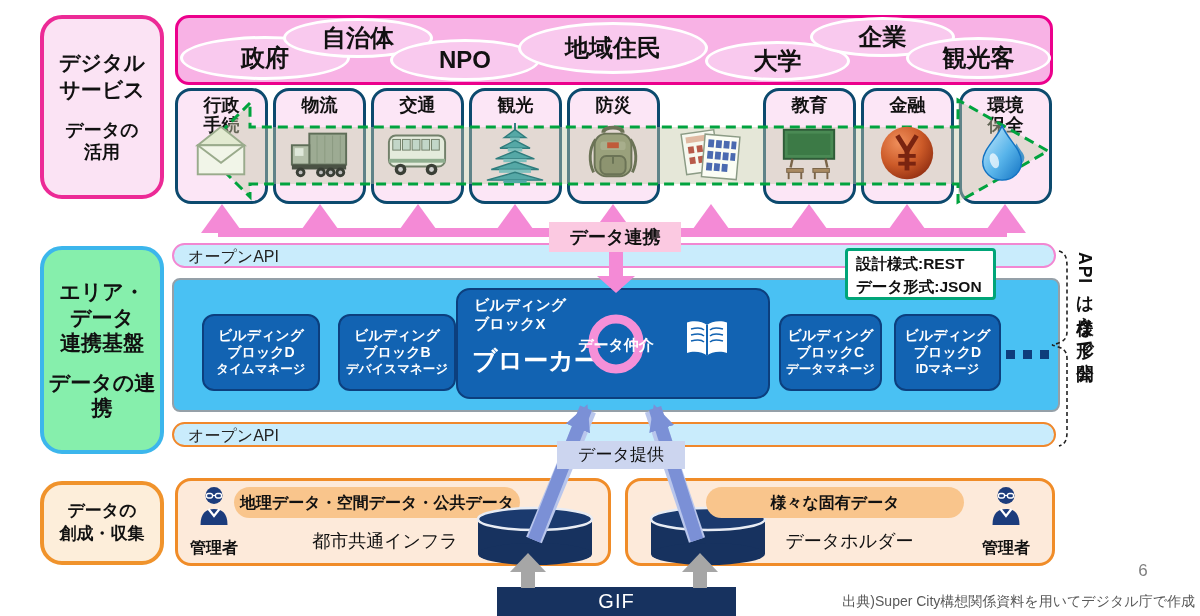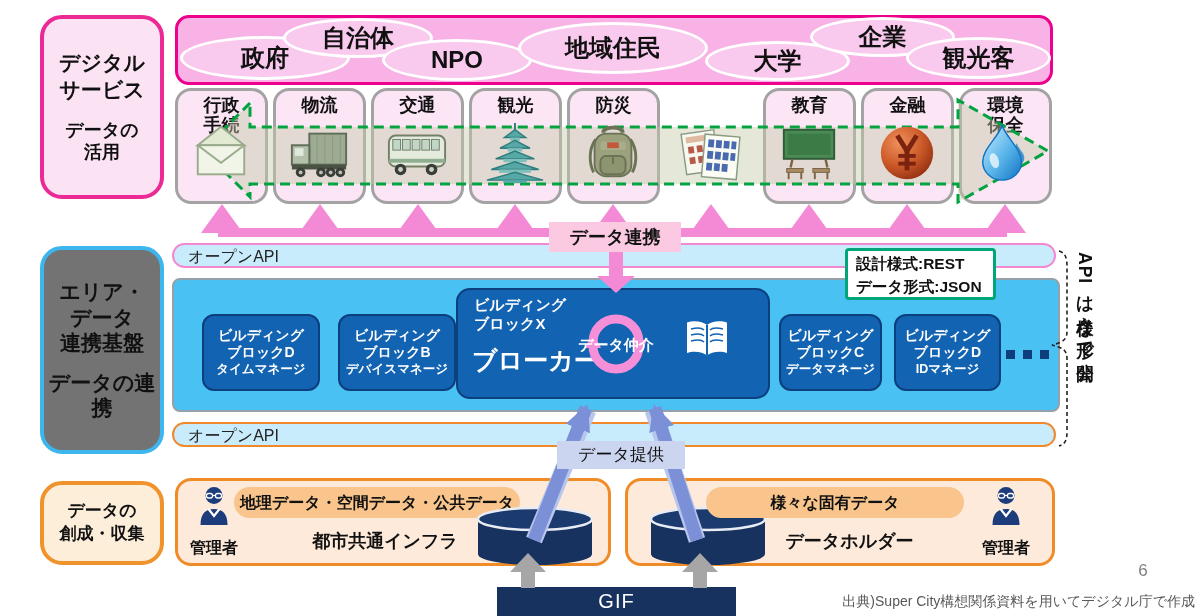--- a/index.html
+++ b/index.html
@@ -5,39 +5,39 @@
   html,body{margin:0;padding:0;background:#fff}
   #canvas{position:relative;width:1200px;height:616px;background:#fff;overflow:hidden;
           font-family:"Liberation Sans","DejaVu Sans",sans-serif;color:#111}
   .svgov{position:absolute;left:0;top:0;width:1200px;height:616px;pointer-events:none}
 
   
   .lbl{position:absolute;border-radius:22px;display:flex;flex-direction:column;align-items:center;
        justify-content:center;text-align:center;font-weight:700;box-sizing:border-box}
   #lbl-digital{left:40px;top:15px;width:124px;height:184px;background:#fbe3f4;border:4px solid #ec2a96;font-size:21px;line-height:1.25}
   #lbl-digital .sub{font-size:18px;margin-top:16px}
-  #lbl-area{left:40px;top:246px;width:124px;height:208px;background:#737373;border:4px solid #3cb6ec;font-size:21px;line-height:1.22}
+  #lbl-area{left:40px;top:246px;width:124px;height:208px;background:#86efac;border:4px solid #3cb6ec;font-size:21px;line-height:1.22}
   #lbl-area .sub{font-size:21px;margin-top:14px}
   #lbl-create{left:40px;top:481px;width:124px;height:84px;background:#fdeeda;border:4px solid #f0932c;font-size:17px;line-height:1.35}
 
   
   #band{position:absolute;left:175px;top:15px;width:878px;height:70px;background:#f8b2e5;
         border:3px solid #ec008c;border-radius:14px;box-sizing:border-box}
   .oval{position:absolute;background:#f9c9ee;border:3px solid #fff;border-radius:50%;
         display:flex;align-items:center;justify-content:center;font-weight:700;font-size:24px;box-sizing:border-box}
   .st0{left:2px;top:18px;width:170px;height:44px}
   .st1{left:105px;top:0px;width:150px;height:40px}
-  .st2{left:204px;top:21px;width:150px;height:42px}
+  .st2{left:212px;top:21px;width:150px;height:42px}
   .st3{left:340px;top:4px;width:190px;height:52px}
   .st4{left:527px;top:23px;width:145px;height:40px}
   .st5{left:632px;top:-1px;width:145px;height:40px}
   .st6{left:728px;top:19px;width:145px;height:42px}
 
   
-  .svc{position:absolute;top:88px;width:93px;height:116px;background:#fce6f6;border:3px solid #a3a3a3;
+  .svc{position:absolute;top:88px;width:93px;height:116px;background:#fce6f6;border:3px solid #0c4a6e;
        border-radius:16px;box-sizing:border-box}
   .svc-label{margin-top:4px;text-align:center;font-weight:700;font-size:18px;line-height:1.12}
   .svc-label span{display:block}
   .s0{left:175px}.s1{left:273px}.s2{left:371px}.s3{left:469px}.s4{left:567px}
   .s5{left:665px}.s6{left:763px}.s7{left:861px}.s8{left:959px}
   .svc-icon{position:absolute;top:122px;width:62px;height:62px}
   .i0{left:190px}.i1{left:288px}.i2{left:386px}.i3{left:484px}.i4{left:582px}
   .i5{left:680px}.i6{left:778px}.i7{left:876px}.i8{left:974px}
 
   
@@ -88,21 +88,21 @@
   .pill{position:absolute;top:487px;height:31px;background:#f9c58c;border-radius:16px;font-weight:700;
         font-size:16px;text-align:center;line-height:31px}
   #pill1{left:234px;width:286px}
   #pill2{left:706px;width:258px}
   .mgr-ic{position:absolute;width:36px;height:40px}
   #mgr1{left:196px;top:485px}
   #mgr2{left:988px;top:485px}
   .mgr-lbl{position:absolute;top:538px;width:60px;text-align:center;font-weight:700;font-size:16px}
   #mgrl1{left:184px}
   #mgrl2{left:976px}
-  .infra-name{position:absolute;top:529px;text-align:center;font-weight:700;font-size:18px}
+  .infra-name{position:absolute;top:529px;text-align:center;font-weight:400;font-size:18px}
   #name1{left:280px;width:210px}
   #name2{left:757px;width:185px}
   .cyl{position:absolute;width:122px;height:60px}
   #cyl1{left:474px;top:506px}
   #cyl2{left:647px;top:506px}
 
   #gif{position:absolute;left:497px;top:587px;width:239px;height:29px;background:#17325f;color:#fff;
        font-size:20px;text-align:center;line-height:29px;letter-spacing:1px}
 
   #pagenum{position:absolute;left:1128px;top:561px;width:30px;color:#7f7f7f;font-size:17px;text-align:center}

